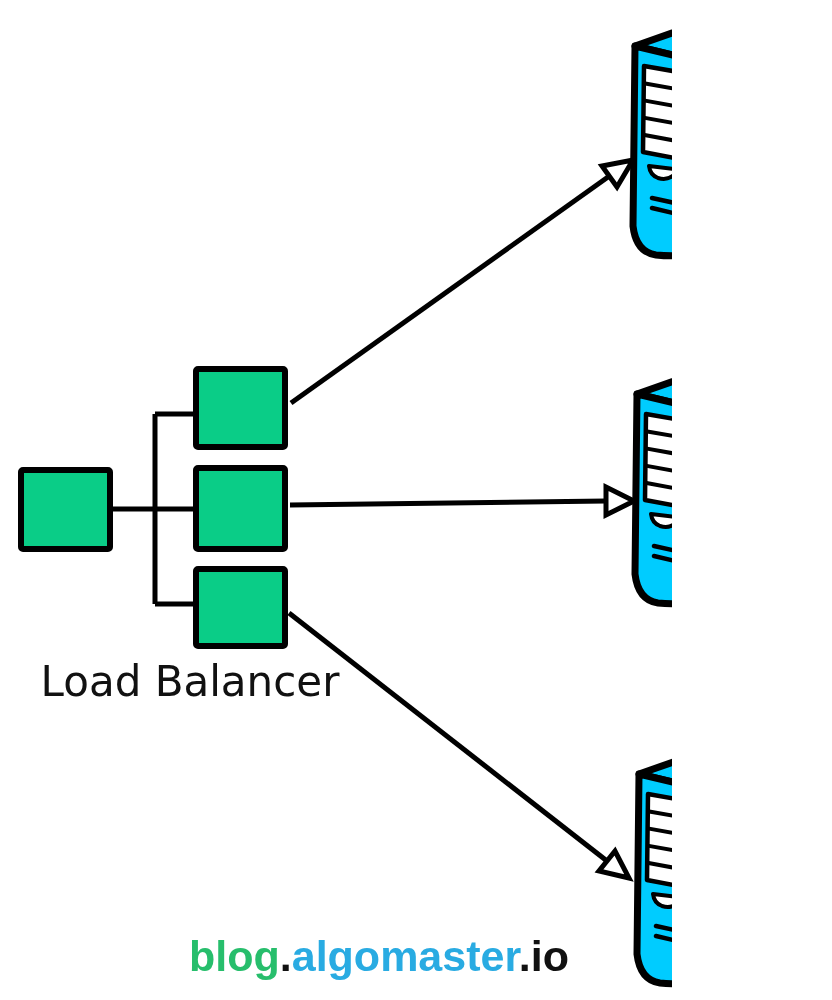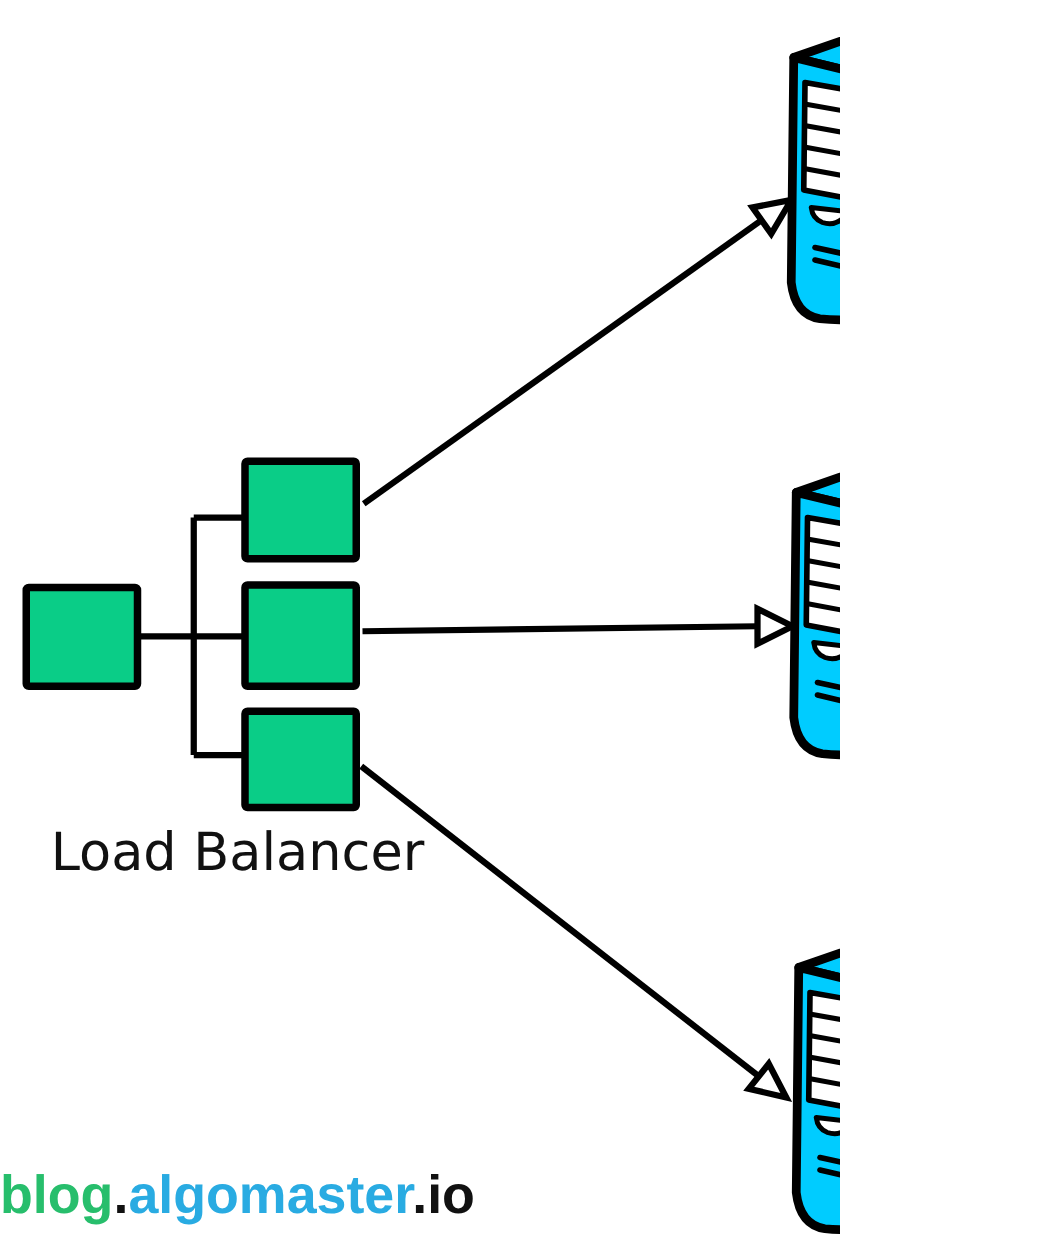--- a/index.html
+++ b/index.html
@@ -84,24 +84,26 @@
     letter-spacing: 0px;
     color: var(--label_text, #111111);
     font-family: "DejaVu Sans", sans-serif;
     white-space: nowrap;
   }
   .watermark {
     position: absolute;
     left: 0px;
     top: 932px;
     width: 704px;
+    text-align: center;
     font-size: 43px;
     font-weight: 700;
     font-family: "Liberation Sans", sans-serif;
     white-space: nowrap;
+    padding-left: 27px;
   }
   .watermark .part-blog { color: var(--footer_blog, #27BE6C); }
   .watermark .part-algomaster { color: var(--footer_algomaster, #29ABE2); }
   .watermark .part-dark { color: var(--footer_dark, #111111); }
 </style>
 </head>
 <body>
 
 <div id="stage">
 

